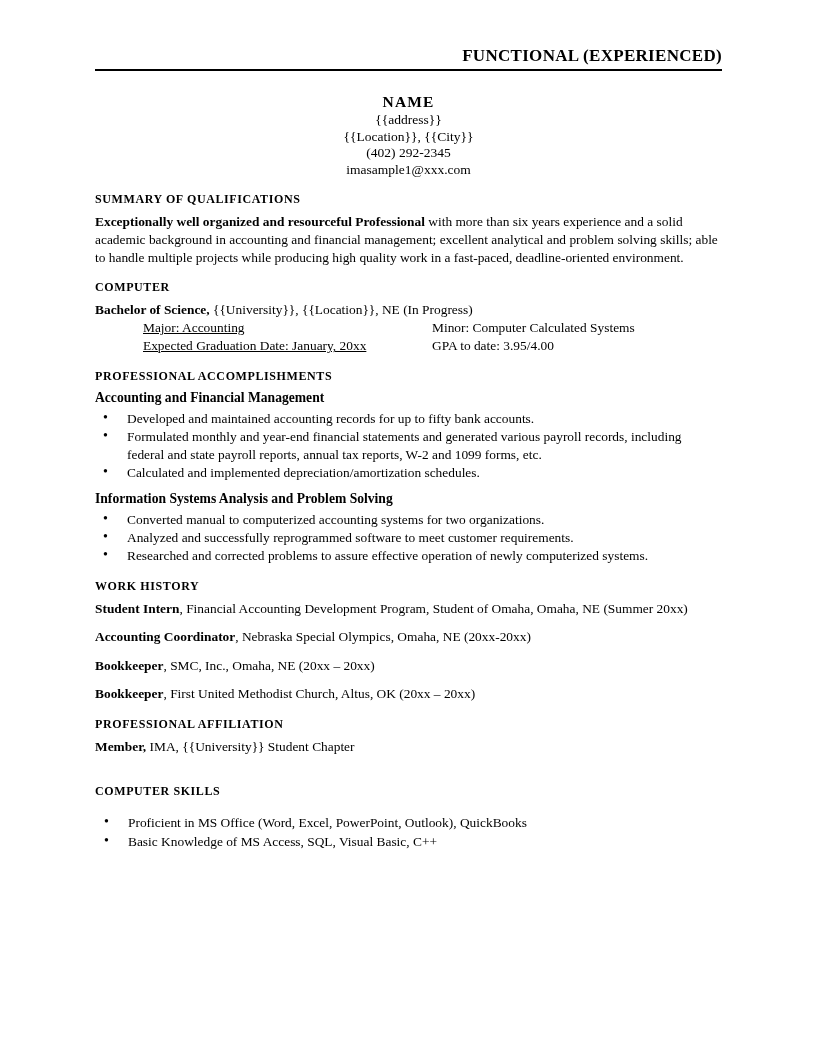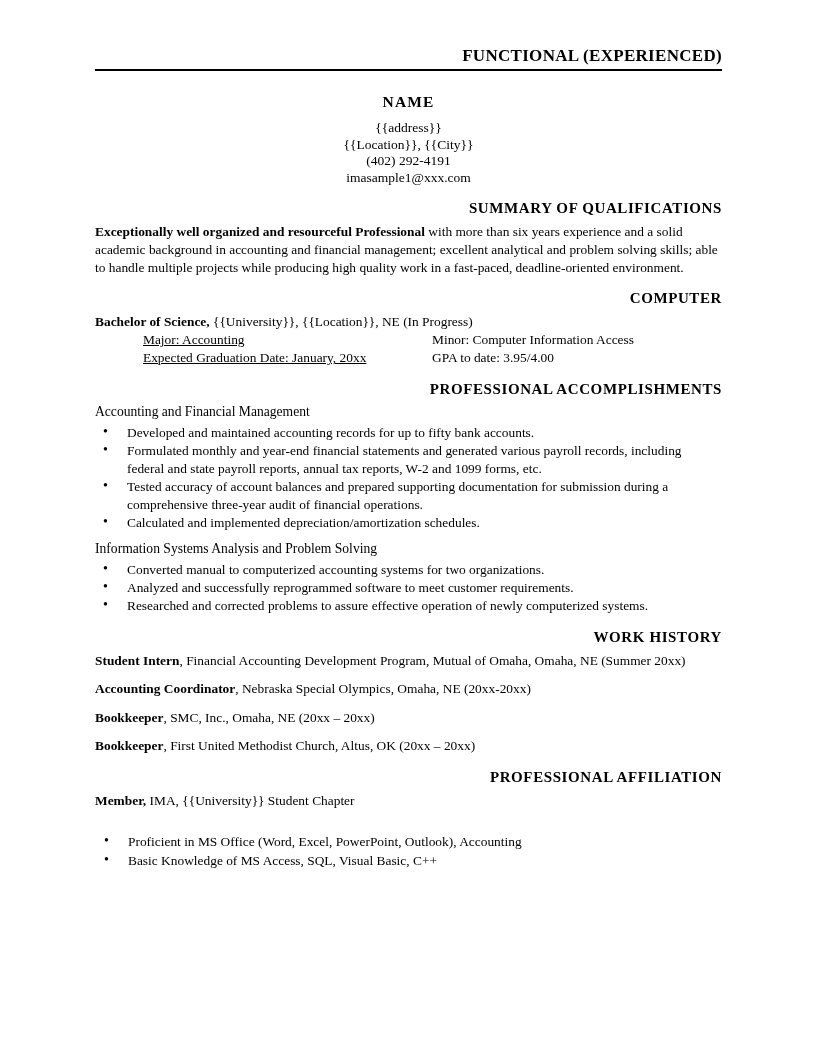--- a/index.html
+++ b/index.html
@@ -40,31 +40,31 @@
 
   
   .contact {
     text-align: center;
     line-height: 1.22;
   }
   .contact .name {
     font-weight: bold;
     font-size: 15.5px;
     letter-spacing: 1.1px;
-    margin-bottom: 9px;
+    margin-bottom: 1px;
   }
   .contact .line {
     font-size: 13.5px;
   }
 
   
   .section-heading {
-    text-align: right;
-    font-weight: bold;
-    font-size: 15px;
+    text-align: left;
+    font-weight: bold;
+    font-size: 12px;
     letter-spacing: 0.6px;
     margin: 14px 0 6px 0;
   }
 
   
   .para {
     font-size: 13.4px;
     line-height: 1.32;
     text-align: left;
   }
@@ -76,21 +76,21 @@
     font-size: 13.4px;
     line-height: 1.30;
     margin-bottom: 11px;
   }
   .entry:last-child { margin-bottom: 0; }
   .entry .role {
     font-weight: bold;
   }
 
   .subhead {
-    font-weight: normal;
+    font-weight: bold;
     font-size: 13.6px;
     margin: 9px 0 1px 0;
   }
   .subhead.first { margin-top: 2px; }
 
   
   ul.bullets {
     list-style: none;
     margin: 4px;
     padding: 0;
@@ -143,66 +143,66 @@
 
 <div class="page">
 
   <div class="doc-header">FUNCTIONAL (EXPERIENCED)</div>
   <hr class="header-rule">
 
   <div class="contact">
     <div class="name">NAME</div>
     <div class="line">{{address}}</div>
     <div class="line">{{Location}}, {{City}}</div>
-    <div class="line">(402) 292-4191</div>
+    <div class="line">(402) 292-2345</div>
     <div class="line">imasample1@xxx.com</div>
   </div>
 
   <div class="section-heading">SUMMARY OF QUALIFICATIONS</div>
   <div class="para"><b>Exceptionally well organized and resourceful Professional</b><span> with more than six years experience and a solid academic background in accounting and financial management; excellent analytical and problem solving skills; able to handle multiple projects while producing high quality work in a fast-paced, deadline-oriented environment.</span></div>
 
   <div class="section-heading">COMPUTER</div>
   <div class="edu-line"><b>Bachelor of Science,</b><span> {{University}}, {{Location}}, NE (In Progress)</span></div>
   <div class="edu-row">
     <div class="col-left">Major:  Accounting</div>
-    <div class="col-right">Minor:  Computer Information Access</div>
+    <div class="col-right">Minor:  Computer Calculated Systems</div>
   </div>
   <div class="edu-row">
     <div class="col-left">Expected Graduation Date:  January, 20xx</div>
     <div class="col-right">GPA to date:  3.95/4.00</div>
   </div>
 
   <div class="section-heading">PROFESSIONAL ACCOMPLISHMENTS</div>
 
   <div class="subhead first">Accounting and Financial Management</div>
   <ul class="bullets">
     <li>Developed and maintained accounting records for up to fifty bank accounts.</li>
     <li>Formulated monthly and year-end financial statements and generated various payroll records, including federal and state payroll reports, annual tax reports, W-2 and 1099 forms, etc.</li>
-    <li>Tested accuracy of account balances and prepared supporting documentation for submission during a comprehensive three-year audit of financial operations.</li>
     <li>Calculated and implemented depreciation/amortization schedules.</li>
   </ul>
 
   <div class="subhead">Information Systems Analysis and Problem Solving</div>
   <ul class="bullets">
     <li>Converted manual to computerized accounting systems for two organizations.</li>
     <li>Analyzed and successfully reprogrammed software to meet customer requirements.</li>
     <li>Researched and corrected problems to assure effective operation of newly computerized systems.</li>
   </ul>
 
   <div class="section-heading">WORK HISTORY</div>
   <div>
-    <div class="entry"><span class="role">Student Intern</span><span>, Financial Accounting Development Program, Mutual of Omaha, Omaha, NE (Summer 20xx)</span></div>
+    <div class="entry"><span class="role">Student Intern</span><span>, Financial Accounting Development Program, Student of Omaha, Omaha, NE (Summer 20xx)</span></div>
     <div class="entry"><span class="role">Accounting Coordinator</span><span>, Nebraska Special Olympics, Omaha, NE (20xx-20xx)</span></div>
     <div class="entry"><span class="role">Bookkeeper</span><span>, SMC, Inc., Omaha, NE (20xx – 20xx)</span></div>
     <div class="entry"><span class="role">Bookkeeper</span><span>, First United Methodist Church, Altus, OK (20xx – 20xx)</span></div>
   </div>
 
   <div class="section-heading">PROFESSIONAL AFFILIATION</div>
   <div class="entry"><span class="role">Member,</span><span> IMA, {{University}} Student Chapter</span></div>
 
   <div class="gap-sm"></div>
+  <div class="section-heading">COMPUTER SKILLS</div>
   <div class="gap-sm"></div>
   <ul class="bullets skills">
-    <li>Proficient in MS Office (Word, Excel, PowerPoint, Outlook), Accounting</li>
+    <li>Proficient in MS Office (Word, Excel, PowerPoint, Outlook), QuickBooks</li>
     <li>Basic Knowledge of MS Access, SQL, Visual Basic, C++</li>
   </ul>
 
 </div>
 
 </body></html>

